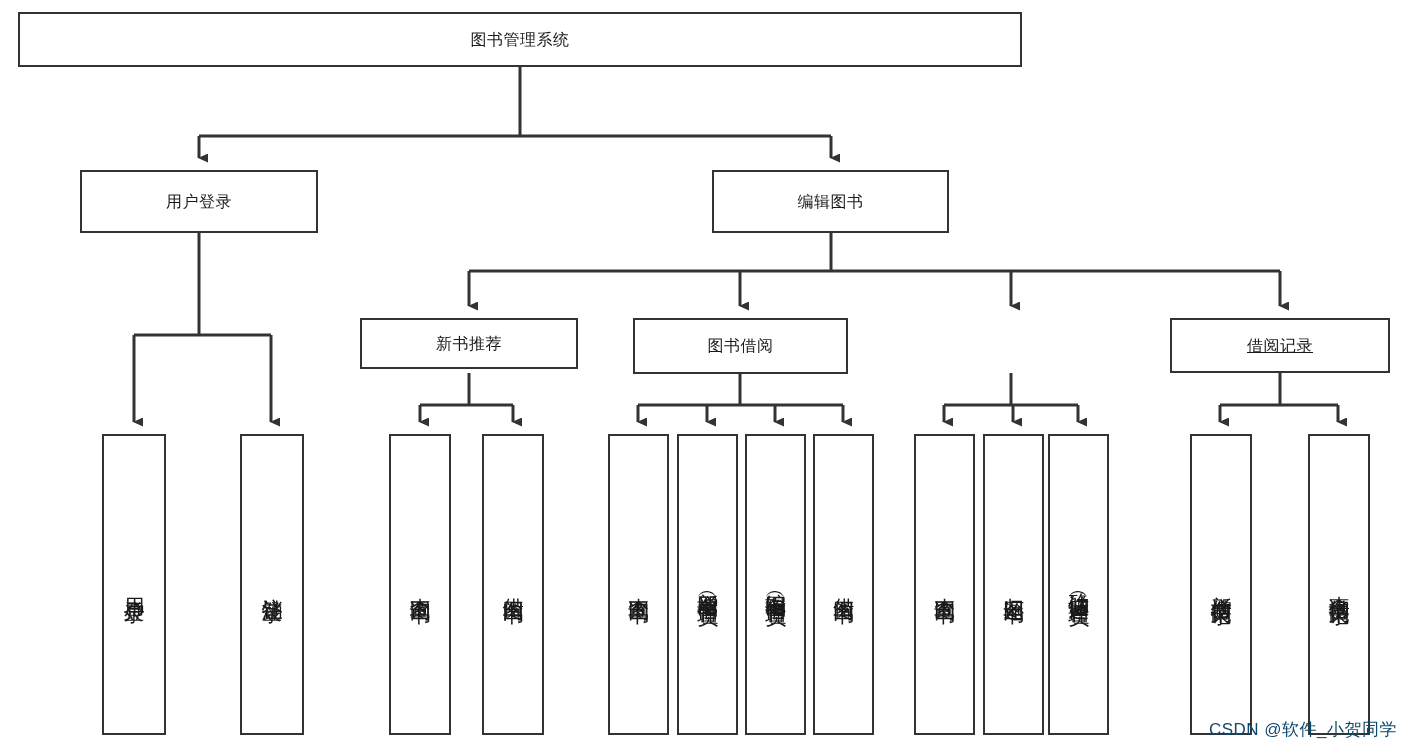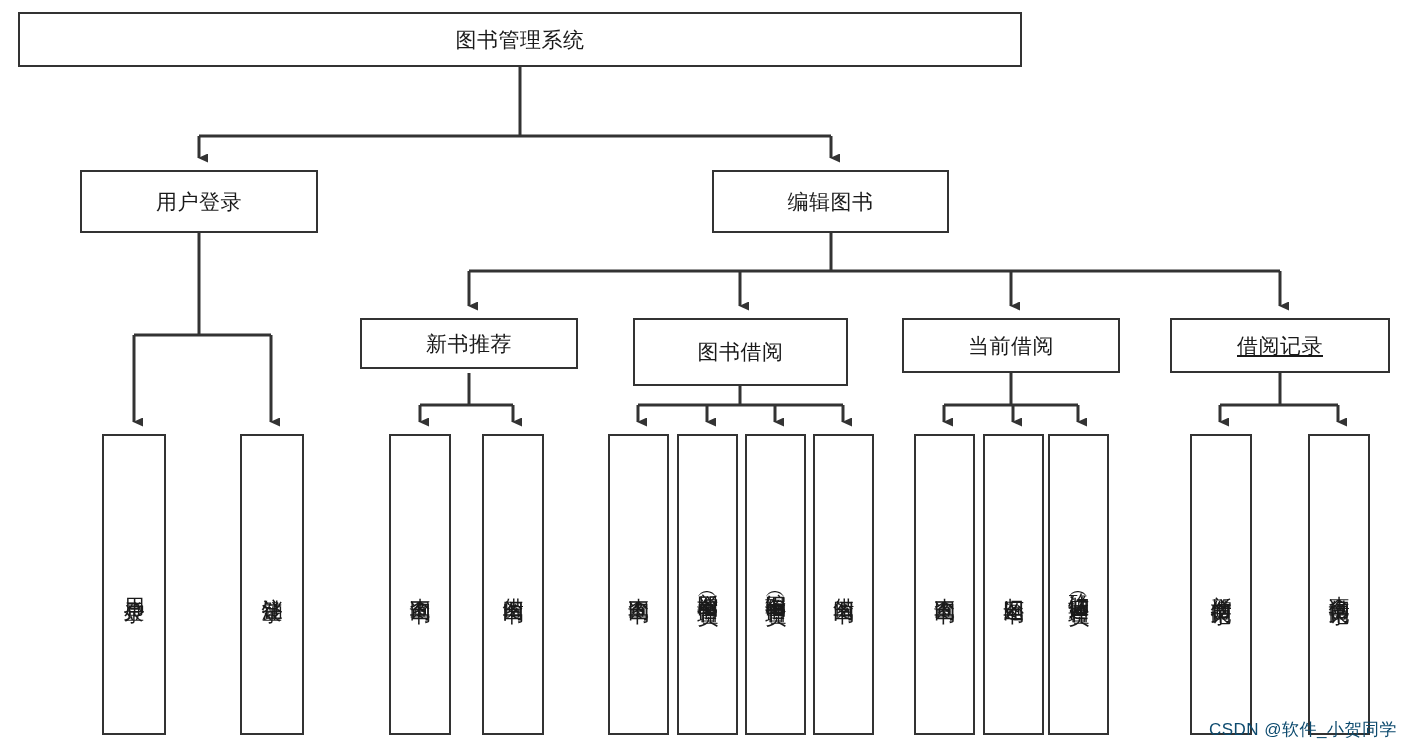--- a/index.html
+++ b/index.html
@@ -30,21 +30,21 @@
     position: absolute;
     box-sizing: border-box;
     background: #ffffff;
     border: 2px solid #333333;
     display: flex;
     align-items: center;
     justify-content: center;
     color: #1a1a1a;
   }
   .node.horizontal {
-    font-size: 21px;
+    font-size: 16px;
     line-height: 1.2;
     letter-spacing: 0.5px;
     text-align: right;
   }
   .node.vertical {
     writing-mode: vertical-rl;
     text-orientation: upright;
     font-size: 21px;
     line-height: 1.35;
     letter-spacing: 2px;
@@ -128,25 +128,22 @@
   <div class="node horizontal" style="left:80px; top:170px; width:238px; height:63px;">
     <span class="node-label">用户登录</span>
   </div>
   <div class="node horizontal" style="left:712px; top:170px; width:237px; height:63px;">
     <span class="node-label">编辑图书</span>
   </div>
 
   <div class="node horizontal" style="left:360px; top:318px; width:218px; height:51px;">
     <span class="node-label">新书推荐</span>
   </div>
-  <div class="node horizontal" style="left:633px; top:318px; width:215px; height:68px;">
+  <div class="node horizontal" style="left:633px; top:318px; width:215px; height:56px;">
     <span class="node-label">图书借阅</span>
-  </div>
-  <div class="node horizontal" style="left:902px; top:318px; width:218px; height:55px;">
-    <span class="node-label">当前借阅</span>
   </div>
   <div class="node horizontal" style="left:1170px; top:318px; width:220px; height:55px;text-decoration:underline;">
     <span class="node-label">借阅记录</span>
   </div>
 
   <div class="node vertical" style="left:102px; top:434px; width:64px; height:301px;">
     <span class="node-label">用户登录</span>
   </div>
   <div class="node vertical" style="left:240px; top:434px; width:64px; height:301px;">
     <span class="node-label">注销登录</span>

